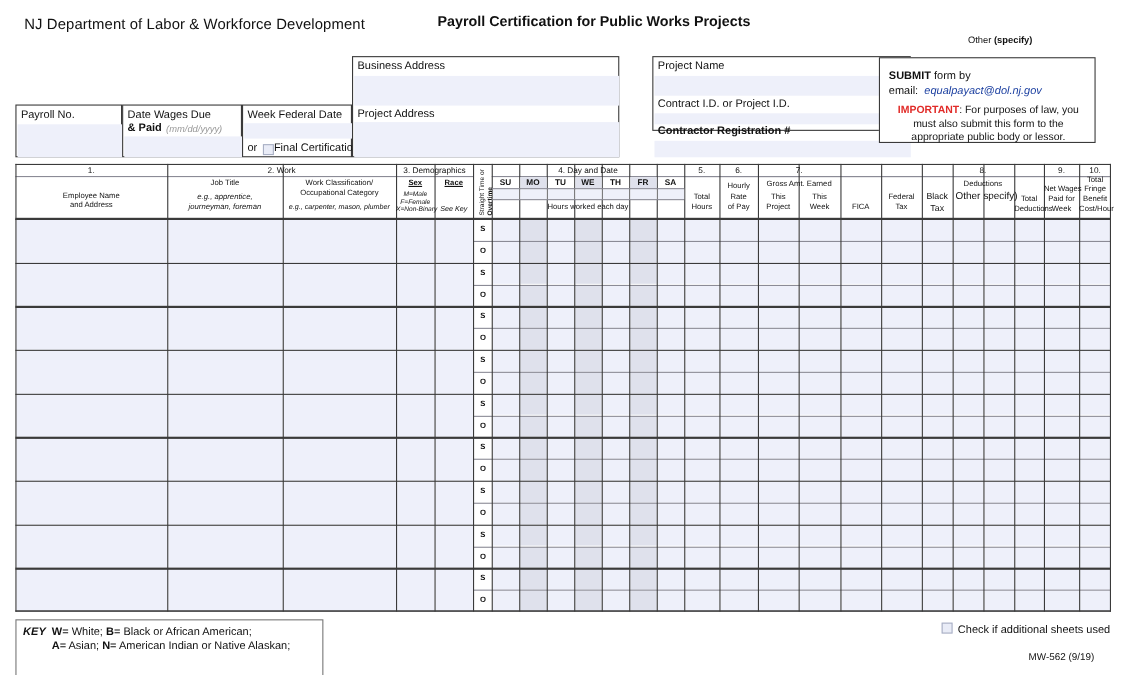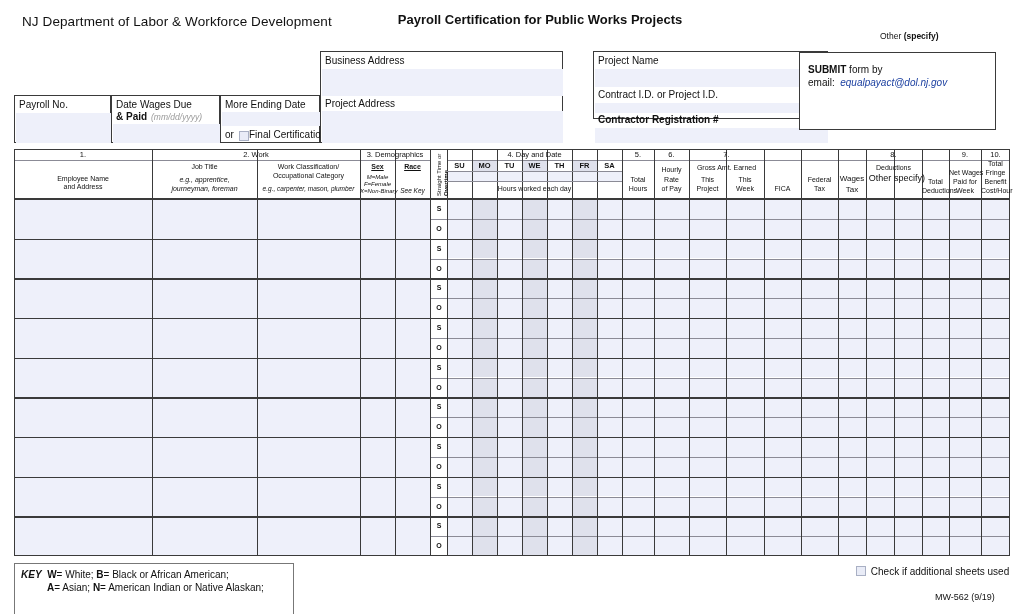--- a/index.html
+++ b/index.html
@@ -166,21 +166,21 @@
   </div>
 
   <div class="cell" style="left:97px; top:44px; width:109px; height:48px;">
     <span class="lbl" style="left:4px; top:3px;">Date Wages Due</span>
     <span class="lbl b" style="left:4px; top:15px;">&amp; Paid</span>
     <span class="lbl gray i" style="left:39px; top:16px; font-size:8.5px;">(mm/dd/yyyy)</span>
     <div class="inputband" style="left:1px; top:28px; width:107px; height:19px;"></div>
   </div>
 
   <div class="cell" style="left:206px; top:44px; width:100px; height:48px;">
-    <span class="lbl" style="left:4px; top:3px;">More Ending Date</span>
+    <span class="lbl" style="left:4px; top:3px;">Week Federal Date</span>
     <div class="inputband" style="left:1px; top:16px; width:98px; height:14px;"></div>
     <span class="lbl" style="left:4px; top:33px;">or</span>
     <span class="cbx" style="position:absolute; left:18px; top:35px;"></span>
     <span class="lbl" style="left:28px; top:33px;">Final Certification</span>
   </div>
 
   <div class="cell" style="left:306px; top:0px; width:243px; height:92px;">
     <span class="lbl" style="left:4px; top:3px;">Business Address</span>
     <div class="inputband" style="left:1px; top:17px; width:241px; height:27px;"></div>
     <span class="lbl" style="left:4px; top:46px;">Project Address</span>
@@ -193,20 +193,21 @@
     <span class="lbl" style="left:4px; top:37px;">Contract I.D. or Project I.D.</span>
     <div class="inputband" style="left:1px; top:51px; width:233px; height:10px;"></div>
     <span class="lbl b" style="left:4px; top:62px;">Contractor Registration #</span>
     <div class="inputband" style="left:1px; top:76px; width:233px; height:15px;"></div>
   </div>
 </div>
 
 <div class="abs" id="submit-box">
   <div id="submit-line1"><span class="b">SUBMIT</span><span> form by</span></div>
   <div id="submit-line2"><span>email:</span>&nbsp;&nbsp;<span id="submit-email">equalpayact@dol.nj.gov</span></div>
+  <div id="submit-important"><span class="b red">IMPORTANT</span><span>: For purposes of law, you must also submit this form to the appropriate public body or lessor.</span></div>
 </div>
 
 <div class="abs" id="grid">
     <div class="gcell w" style="left: 0px; top: 0px; width: 996px; height: 50px;"></div>
     <div class="gcell " style="left: 1px; top: 51px; width: 137px; height: 38.6667px;"></div>
     <div class="gcell " style="left: 139px; top: 51px; width: 104px; height: 38.6667px;"></div>
     <div class="gcell " style="left: 244px; top: 51px; width: 102px; height: 38.6667px;"></div>
     <div class="gcell " style="left: 347px; top: 51px; width: 34px; height: 38.6667px;"></div>
     <div class="gcell " style="left: 382px; top: 51px; width: 34px; height: 38.6667px;"></div>
     <div class="so" style="left: 417px; top: 51px; width: 16px; height: 18.8333px; line-height: 18.8333px;">S</div>
@@ -711,21 +712,21 @@
     <div class="ghdr " style="left: 675px; top: 15px; width: 75px;">Gross Amt. Earned</div>
     <div class="ghdr " style="left: 675px; top: 27px; width: 37px;">This</div>
     <div class="ghdr " style="left: 675px; top: 36px; width: 37px;">Project</div>
     <div class="ghdr " style="left: 712px; top: 27px; width: 38px;">This</div>
     <div class="ghdr " style="left: 712px; top: 36px; width: 38px;">Week</div>
     <div class="ghdr " style="left: 750px; top: 36px; width: 37px;">FICA</div>
     <div class="ghdr " style="left: 787px; top: 27px; width: 37px;">Federal</div>
     <div class="ghdr " style="left: 787px; top: 36px; width: 37px;">Tax</div>
     <div class="ghdr num" style="left: 824px; top: 2px; width: 111px;">8.</div>
     <div class="ghdr " style="left: 824px; top: 15px; width: 111px;">Deductions</div>
-    <div class="ghdr " style="left: 824px; top: 26px; width: 28px; font-size: 8px;">Wages</div>
+    <div class="ghdr " style="left: 824px; top: 26px; width: 28px; font-size: 8px;">Black</div>
     <div class="ghdr " style="left: 824px; top: 37px; width: 28px; font-size: 8px;">Tax</div>
     <div class="ghdr " style="left: 852px; top: 25px; width: 28px; font-size: 9px;">Other</div>
     <div class="ghdr " style="left: 880px; top: 25px; width: 28px; font-size: 9px;">specify)</div>
     <div class="ghdr " style="left: 908px; top: 29px; width: 27px;">Total</div>
     <div class="ghdr " style="left: 908px; top: 38px; width: 27px;">Deductions</div>
     <div class="ghdr num" style="left: 935px; top: 2px; width: 32px;">9.</div>
     <div class="ghdr " style="left: 935px; top: 20px; width: 32px;">Net Wages</div>
     <div class="ghdr " style="left: 935px; top: 29px; width: 32px;">Paid for</div>
     <div class="ghdr " style="left: 935px; top: 38px; width: 32px;">Week</div>
     <div class="ghdr num" style="left: 967px; top: 2px; width: 29px;">10.</div>

